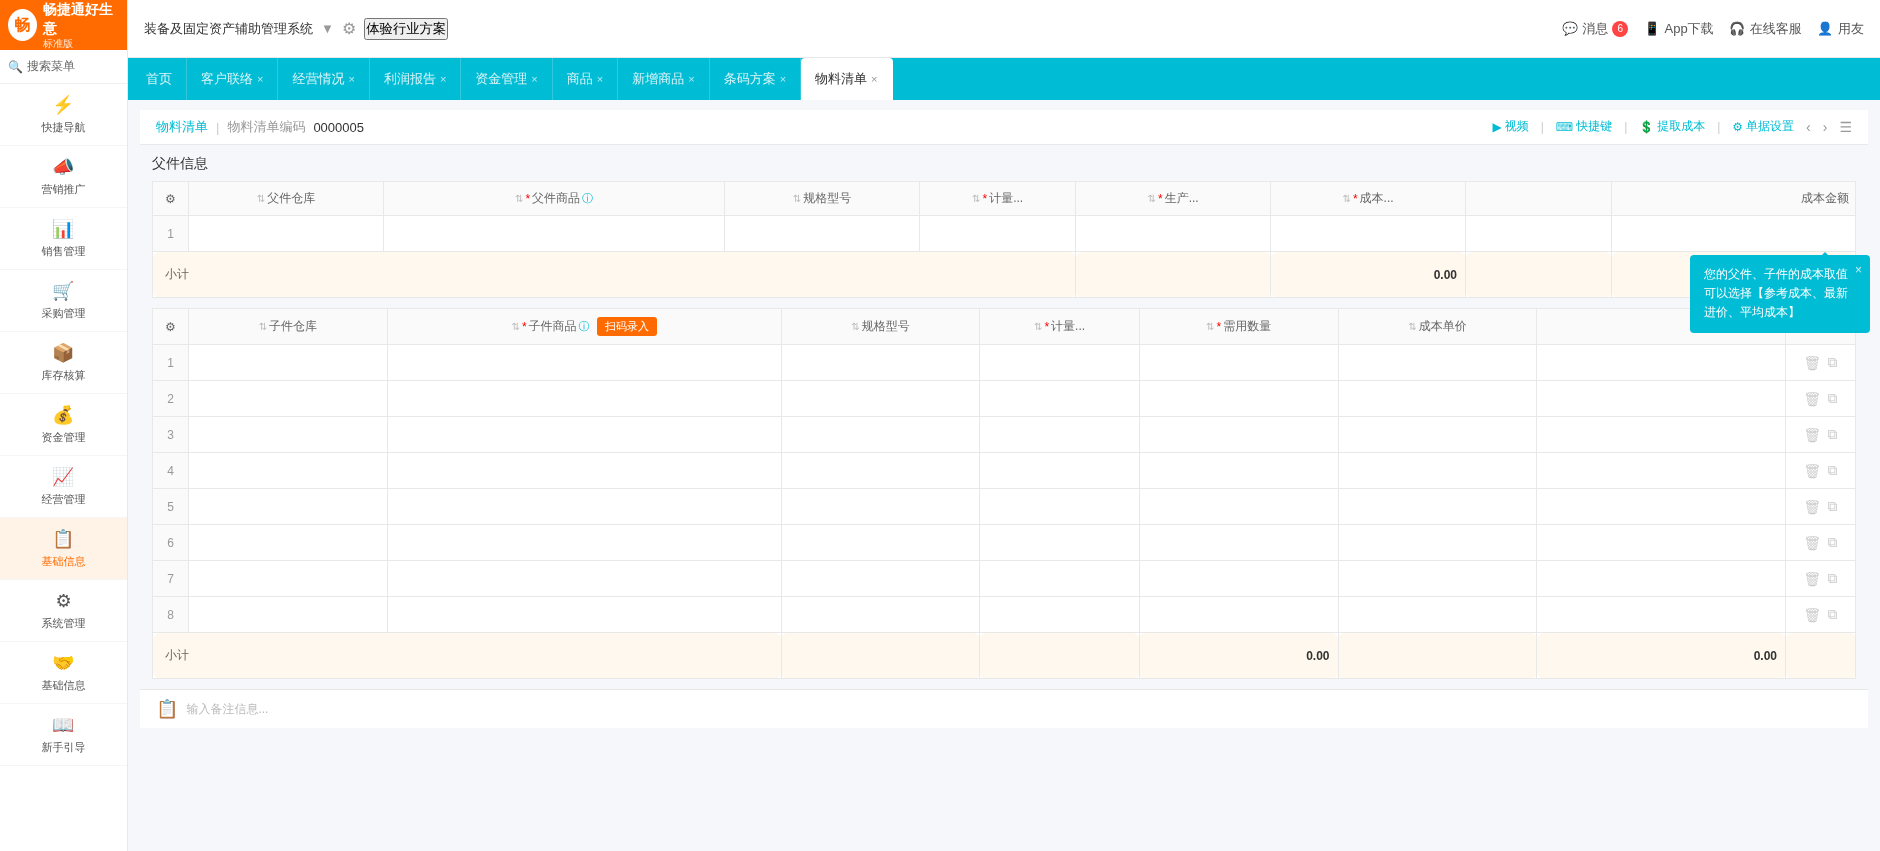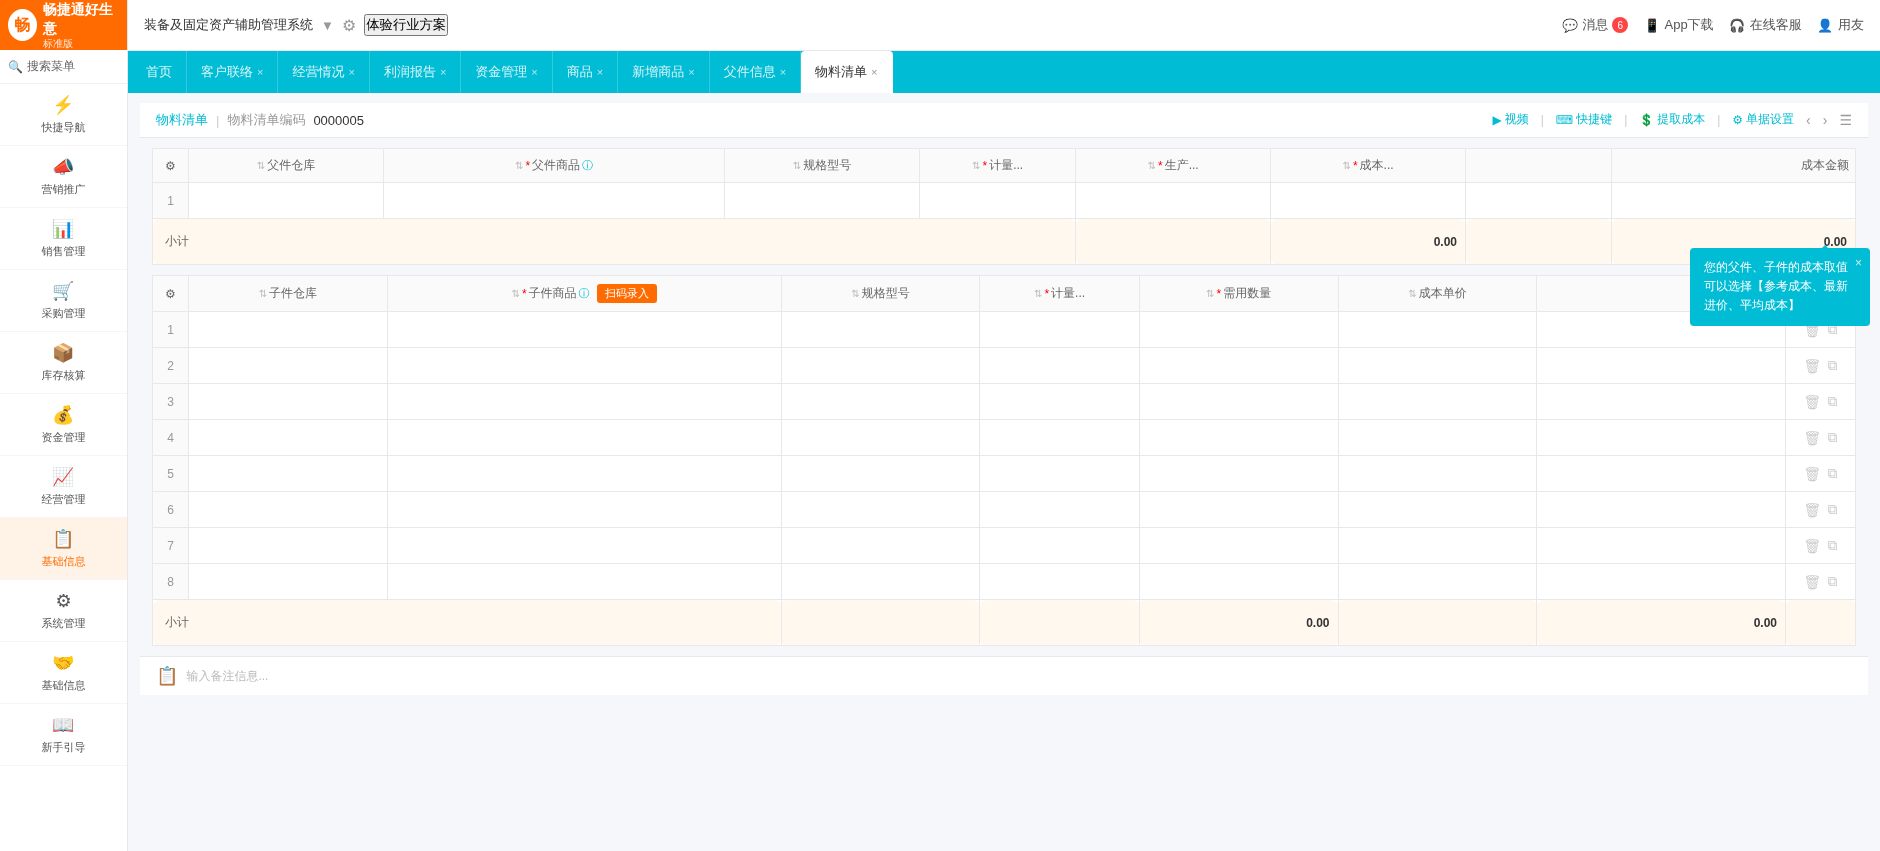--- a/index.html
+++ b/index.html
@@ -69,21 +69,21 @@
     .main-area {
       flex: 1;
       display: flex;
       flex-direction: column;
       overflow: hidden;
     }
 
     
     .top-header {
       background: #fff;
-      height: 51px;
+      height: 58px;
       display: flex;
       align-items: center;
       justify-content: space-between;
       padding: 12px 16px;
       border-bottom: 1px solid #e8e8e8;
     }
     .top-header-left {
       display: flex;
       align-items: center;
       gap: 8px;
@@ -412,21 +412,21 @@
       </div>
       <div class="tab-item">
         <span>商品</span> 
         <span class="tab-close">×</span>
       </div>
       <div class="tab-item">
         <span>新增商品</span> 
         <span class="tab-close">×</span>
       </div>
       <div class="tab-item">
-        <span>父件信息</span> 
+        <span>条码方案</span> 
         <span class="tab-close">×</span>
       </div>
       <div class="tab-item active">
         <span>物料清单</span> 
         <span class="tab-close">×</span>
       </div>
     </div>
 
   <div class="content-area">
     <div class="page-inner">
@@ -459,20 +459,21 @@
             <span>⚙</span>
             <span>单据设置</span>
           </div>
           <div style="color:#999; cursor:pointer; font-size:14px;">‹</div>
           <div style="color:#999; cursor:pointer; font-size:14px;">›</div>
           <div style="color:#999; cursor:pointer; font-size:14px;">☰</div>
         </div>
       </div>
 
       <div class="section">
+        <div class="section-title">父件信息</div>
         <table class="data-table">
           <thead>
             <tr>
               <th class="col-settings">⚙</th>
               <th class="col-warehouse">
                 <div class="th-inner"><span class="sort-icon">⇅</span>父件仓库</div>
               </th>
               <th class="col-product">
                 <div class="th-inner"><span class="sort-icon">⇅</span><span class="required-star">*</span>父件商品<span style="color:#00bcd4; font-size:11px;">ⓘ</span></div>
               </th>

